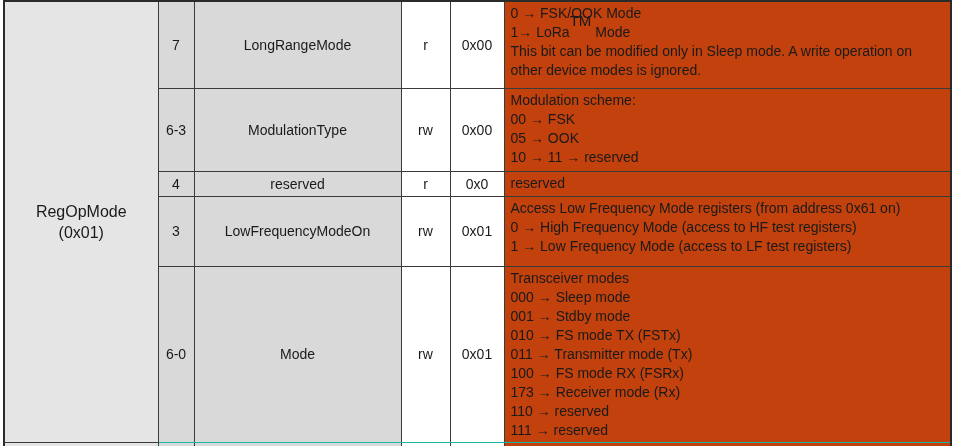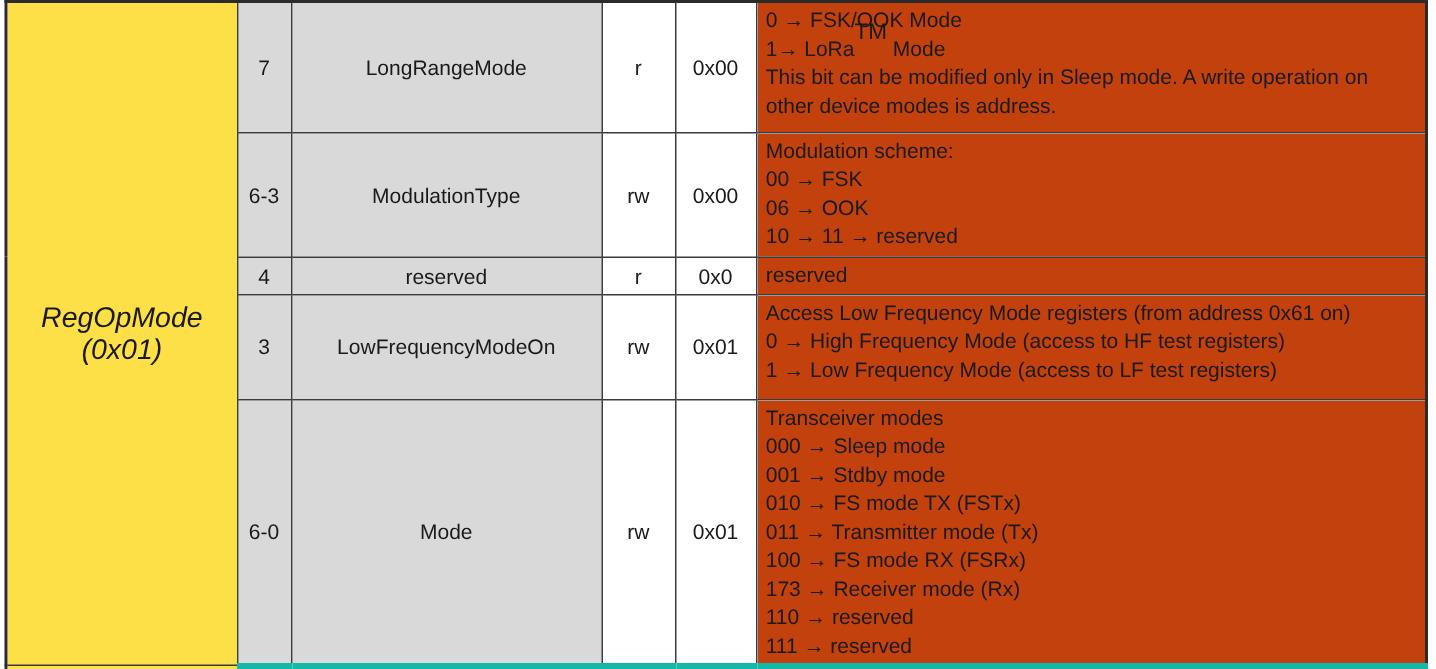--- a/index.html
+++ b/index.html
@@ -31,24 +31,23 @@
   td {
     border: 1px solid #3b3b3b;
     padding: 0;
     vertical-align: middle;
     text-align: center;
     font-size: 14px;
     line-height: 18px;
     overflow: hidden;
   }
   td.reg-name {
-    background: #fde047;
-    font-size: 19px;
+    background: #e5e5e5;
+    font-size: 16px;
     line-height: 21px;
-    font-style: italic;
   }
   td.bit, td.field { background: #d9d9d9; }
   td.acc, td.val   { background: #ffffff; }
   td.desc {
     background: #c2410c;
     vertical-align: top;
     text-align: left;
     padding: 2px 4px 2px 6px;
     font-size: 14px;
   }
@@ -57,21 +56,21 @@
     font-size: 15px;
     line-height: 0;
     position: relative;
     top: -5px;
   }
   tr.h1 { height: 87px; }
   tr.h2 { height: 83px; }
   tr.h3 { height: 25px; }
   tr.h4 { height: 70px; }
   tr.h5 { height: 171px; }
-  tr.h5 > td { border-bottom: 4px solid #14b8a6; }
+  tr.h5 > td { border-bottom: 1px solid #14b8a6; }
   tr.h6 { height: 10px; }
 </style>
 </head>
 <body>
 
 <div class="page">
   <table class="reg-table">
     <colgroup>
       <col class="c-reg">
         <col class="c-bit">
@@ -88,33 +87,33 @@
         </td>
         <td class="bit">7</td>
         <td class="field">LongRangeMode</td>
         <td class="acc">r</td>
         <td class="val">0x00</td>
         <td class="desc">
           <div class="desc-line">0 → FSK/OOK Mode</div>
           <div class="desc-line"><span>1→ LoRa</span><sup class="tm">TM</sup><span> Mode</span></div>
           <div>
               <div class="desc-line">This bit can be modified only in Sleep mode. A write operation on</div>
-              <div class="desc-line">other device modes is address.</div>
+              <div class="desc-line">other device modes is ignored.</div>
             </div>
         </td>
       </tr>
       <tr class="h2">
         <td class="bit">6-3</td>
         <td class="field">ModulationType</td>
         <td class="acc">rw</td>
         <td class="val">0x00</td>
         <td class="desc">
             <div class="desc-line">Modulation scheme:</div>
             <div class="desc-line">00 → FSK</div>
-            <div class="desc-line">06 → OOK</div>
+            <div class="desc-line">05 → OOK</div>
             <div class="desc-line">10 → 11 → reserved</div>
           </td>
       </tr>
       <tr class="h3">
         <td class="bit">4</td>
         <td class="field">reserved</td>
         <td class="acc">r</td>
         <td class="val">0x0</td>
         <td class="desc">
             <div class="desc-line">reserved</div>

